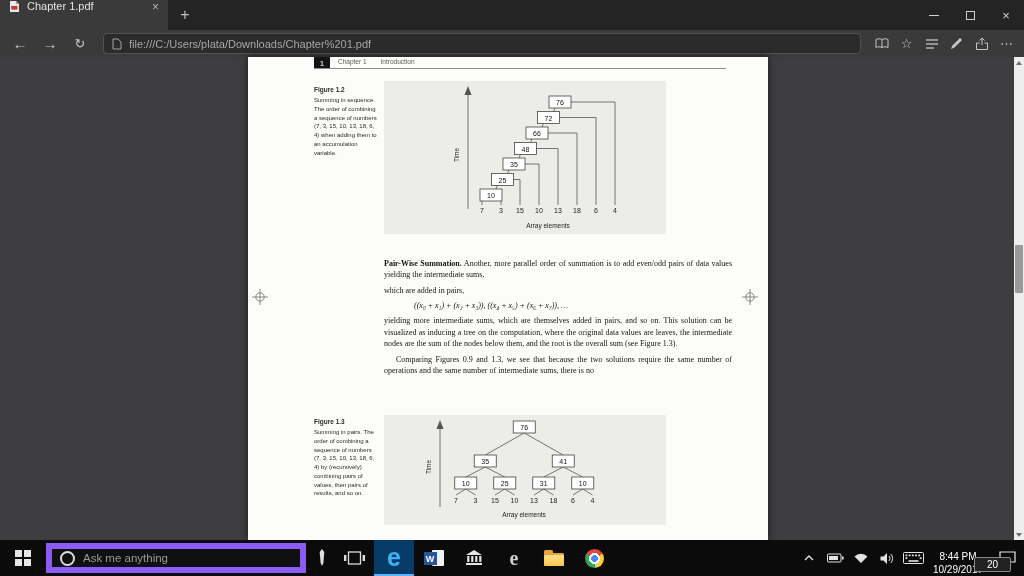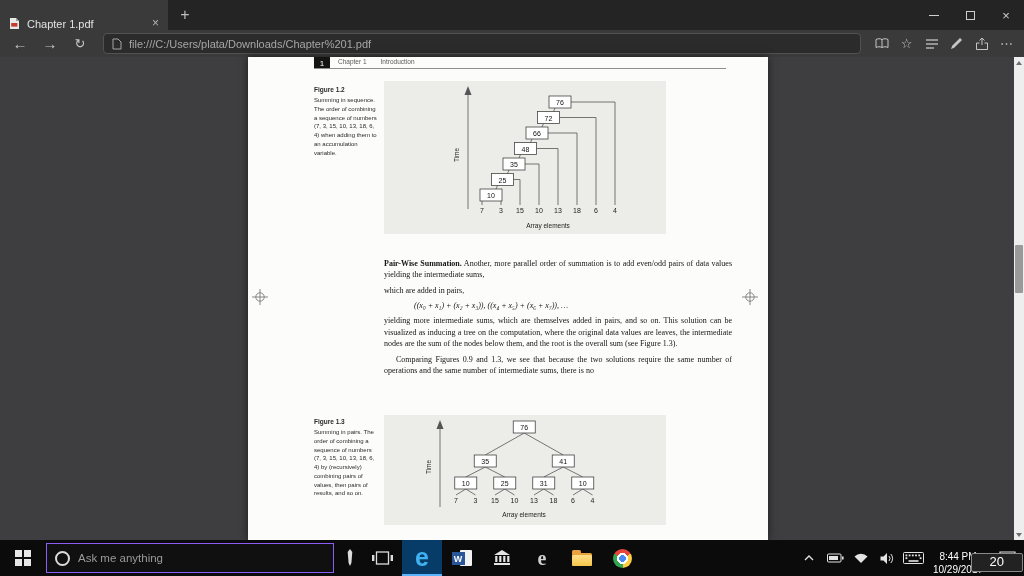--- a/index.html
+++ b/index.html
@@ -2,21 +2,21 @@
 <html><head>
 <meta charset="utf-8">
 <style>
   *{margin:0;padding:0;box-sizing:border-box}
   html,body{width:1024px;height:576px;overflow:hidden;background:#000;
     font-family:"Liberation Sans",sans-serif}
   .screen{position:relative;width:1024px;height:576px;background:#3e3e40;overflow:hidden}
 
   
   .tabbar{position:absolute;top:0;left:0;right:0;height:30px;background:#242424;display:flex;align-items:flex-end}
-  .tab{width:168px;height:30px;background:#3a3a3a;display:flex;align-items:flex-end;gap:7px;padding:0 9px;color:#e2e2e2;font-size:11px}
+  .tab{width:168px;height:30px;background:#3a3a3a;display:flex;align-items:flex-start;gap:7px;padding:0 9px;color:#e2e2e2;font-size:11px}
   .tab-title{white-space:nowrap;overflow:hidden;flex:1}
   .tab-close{color:#b5b5b5;font-size:12px;cursor:default}
   .newtab{width:34px;height:30px;display:flex;align-items:center;justify-content:center;color:#bdbdbd;font-size:16px}
   .win-controls{margin-left:auto;display:flex;height:30px}
   .wc{width:36px;height:30px;display:flex;align-items:center;justify-content:center;color:#cfcfcf;font-size:13px}
   .wc-min i{display:block;width:10px;height:1px;background:#cfcfcf}
   .wc-max i{display:block;width:9px;height:9px;border:1px solid #cfcfcf}
 
   .toolbar{position:absolute;top:30px;left:0;right:0;height:27px;background:#3a3a3a;display:flex;align-items:center;padding:0 5px}
   .tbtn{width:30px;height:25px;display:flex;align-items:center;justify-content:center;color:#c6c6c6;font-size:15px}
@@ -54,21 +54,21 @@
   .scroll-btn.down{bottom:0}
   .tri-up{width:0;height:0;border-left:3px solid transparent;border-right:3px solid transparent;border-bottom:4px solid #6e6e6e}
   .tri-down{width:0;height:0;border-left:3px solid transparent;border-right:3px solid transparent;border-top:4px solid #6e6e6e}
   .scroll-thumb{position:absolute;right:1px;top:188px;width:8px;height:48px;background:#9a9a9a;border-radius:1px}
 
   
   .taskbar{position:absolute;bottom:0;left:0;right:0;height:36px;background:#0b0b0b;display:flex;align-items:center}
   .tb-start{width:46px;height:36px;display:flex;align-items:center;justify-content:center}
   .winlogo{display:grid;grid-template-columns:7px 7px;grid-template-rows:7px 7px;gap:1.5px}
   .winlogo i{background:#e6e6e6}
-  .tb-search{width:288px;height:30px;margin-right:4px;background:#101010;border:1px solid #8b5cf6;display:flex;align-items:center;gap:8px;padding:0 8px}
+  .tb-search{width:260px;height:30px;margin-right:4px;background:#101010;border:6px solid #8b5cf6;display:flex;align-items:center;gap:8px;padding:0 8px}
   .cortana{width:15px;height:15px;border:2px solid #dcdcdc;border-radius:50%;flex:none}
   .search-input{flex:1;background:transparent;border:none;outline:none;color:#cfcfcf;font-size:11.5px;font-family:"Liberation Sans",sans-serif}
   .search-input::placeholder{color:#9a9a9a}
   .tb-cell{width:40px;height:36px;display:flex;align-items:center;justify-content:center;position:relative}
   .tb-cell.narrow{width:24px}
   .tb-cell.active{background:rgba(0,120,215,.45);box-shadow:inset 0 -2px 0 #5ab4ff}
   .edge-e{font-size:25px;font-weight:bold;color:#3fb2f2;line-height:1;transform:translateY(-1px)}
   .eapp-e{font-family:"Liberation Serif",serif;font-size:20px;font-weight:bold;color:#cfcfcf;line-height:1}
   .word-icon{position:relative;width:21px;height:18px}
   .word-page{position:absolute;right:1px;top:1px;width:12px;height:16px;background:#f2f2f2;border-radius:1px}
@@ -77,21 +77,21 @@
   .folder:before{content:"";position:absolute;top:-3px;left:0;width:9px;height:4px;background:#e8a33d;border-radius:1.5px 1.5px 0 0}
   .folder:after{content:"";position:absolute;left:0;right:0;top:2px;bottom:0;background:linear-gradient(#ffe08a,#f7c64a);border-radius:1.5px}
   .chrome{width:19px;height:19px;border-radius:50%;background:
     radial-gradient(circle,#4a8af4 0 3.5px,#fff 3.5px 5.5px,rgba(0,0,0,0) 5.5px),
     conic-gradient(from -60deg,#e8453c 0 120deg,#ffcd40 120deg 240deg,#31a752 240deg 360deg)}
   .tb-spacer{flex:1}
   .tray{display:flex;align-items:center;height:36px}
   .tray-cell{width:26px;height:36px;display:flex;align-items:center;justify-content:center;position:relative}
   .tray-clock{width:64px;height:36px;display:flex;flex-direction:column;align-items:center;justify-content:flex-end;color:#fff;font-size:10px;line-height:1.25}
   .notif{width:34px}
-  .badge{position:absolute;right:1px;bottom:4px;background:#222;border:1px solid #8a8a8a;border-radius:2px;color:#fff;font-size:13px;padding:0 18px;line-height:1.3}
+  .badge{position:absolute;right:13px;bottom:4px;background:#222;border:1px solid #8a8a8a;border-radius:2px;color:#fff;font-size:10px;padding:0 12px;line-height:1.3}
 </style>
 </head>
 <body>
 
 <div class="screen">
 
   <div class="tabbar">
     <div class="tab">
       <svg width="11" height="13" viewBox="0 0 11 13">
         <path d="M1 1 h6 l3 3 v8 h-9 z" fill="#e8e8e8"></path>

